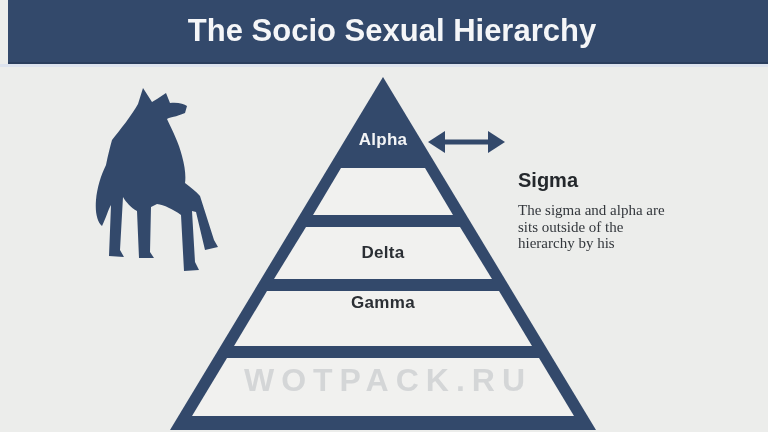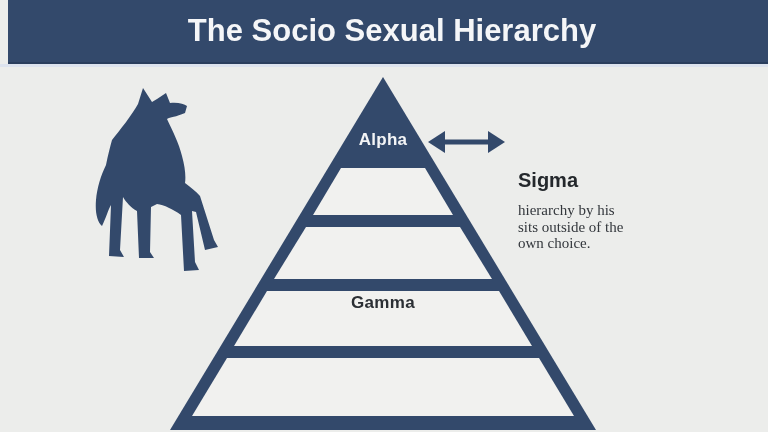--- a/index.html
+++ b/index.html
@@ -70,26 +70,28 @@
     <polygon fill="#f1f1ef" points="267,291 499,291 532,346 234,346"></polygon>
     <polygon fill="#f1f1ef" points="227,358 539,358 574,416 192,416"></polygon>
 
     <g>
       <path d="M 442,142 H 491" stroke="#33496b" stroke-width="5" fill="none"></path>
       <polygon fill="#33496b" points="428,142 445,131 445,153"></polygon>
       <polygon fill="#33496b" points="505,142 488,131 488,153"></polygon>
     </g>
   </svg>
 
+  <div class="watermark">WOTPACK.RU</div>
 
   <div class="plabel dark-bg" style="top:130px;">Alpha</div>
+  <div class="plabel" style="top:243px;">Delta</div>
   <div class="plabel" style="top:293px;">Gamma</div>
 
   <div class="sigma">
     <div class="sigma-title">Sigma</div>
     <div class="sigma-desc">
+      <div>The sigma and alpha are</div>
+      <div>sits outside of the</div>
       <div>hierarchy by his</div>
-      <div>sits outside of the</div>
-      <div>own choice.</div>
     </div>
   </div>
 
 </div>
 
 </body></html>

